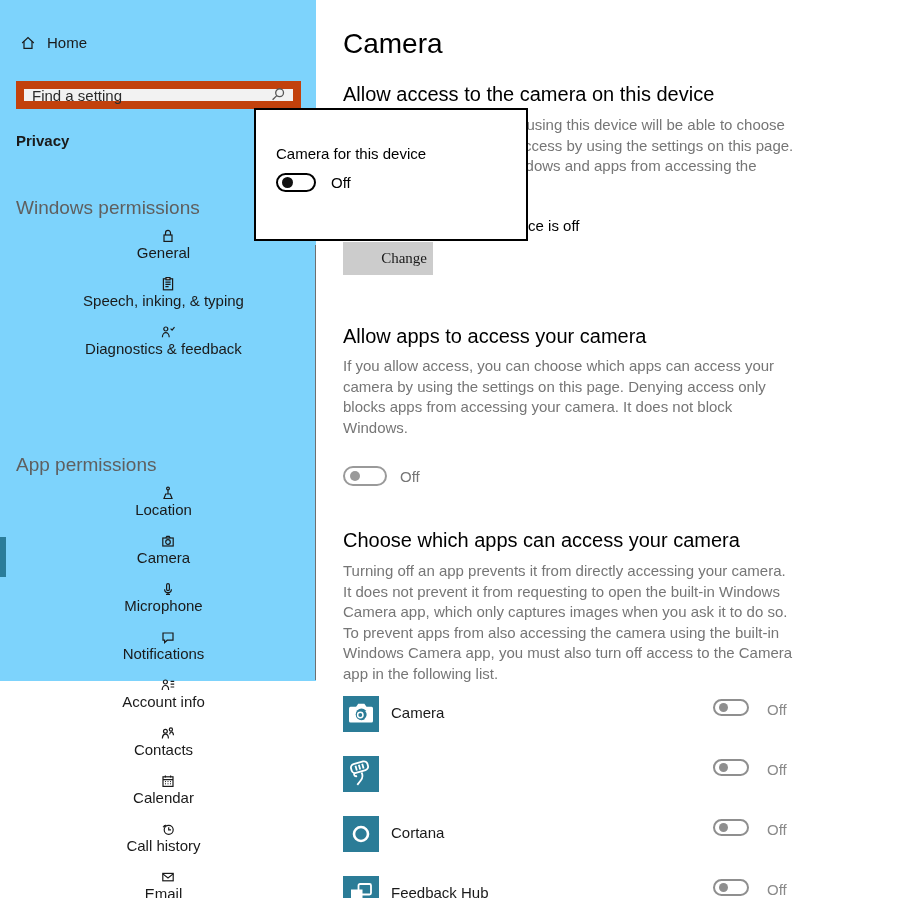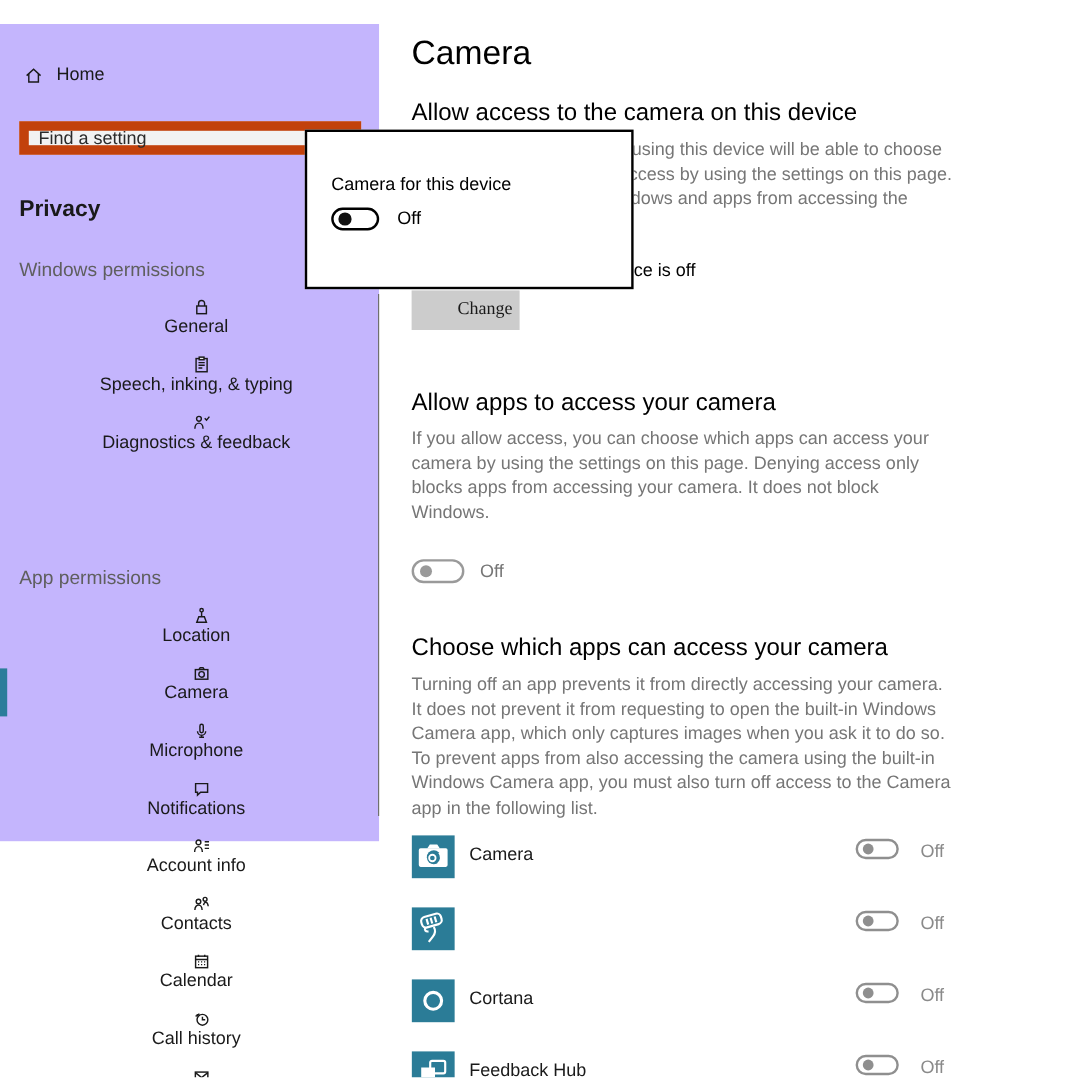--- a/index.html
+++ b/index.html
@@ -1,30 +1,30 @@
 <!DOCTYPE html>
 <html><head>
 <meta charset="utf-8">
 <style>
   html,body{margin:0;padding:0;background:#fff;}
   .app{position:relative;width:902px;height:898px;overflow:hidden;background:#fff;
        font-family:"Liberation Sans","DejaVu Sans",sans-serif;color:#1a1a1a;}
   
-  .sidebar{position:absolute;left:0;top:0;width:316px;height:681px;background:#c4b5fd;margin-top:20px;}
+  .sidebar{position:absolute;left:0;top:0;width:316px;height:681px;background:#7dd3fc;}
   .home-row{position:absolute;top:34px;left:20px;display:flex;align-items:center;gap:11px;cursor:default;}
   .home-row .nav-icon{margin-left:0;}
   .home-label{font-size:15px;color:#1a1a1a;}
   .search-box{position:absolute;top:81px;left:16px;width:285px;height:28px;border:8px solid #c2410c;
               background:#f2f2f2;box-sizing:border-box;display:flex;align-items:center;}
   .search-box input{flex:1;border:0;background:transparent;outline:none;padding:0 8px;font-size:15px;
               color:#1a1a1a;font-family:inherit;}
   .search-box input::placeholder{color:#2b2b2b;opacity:1;}
   .search-icon{width:18px;height:18px;margin-right:6px;flex:0 0 auto;}
-  .privacy-label{position:absolute;top:144px;left:16px;font-size:19px;font-weight:bold;color:#1a1a1a;}
-  .section-label{position:absolute;left:16px;font-size:16px;color:#5f5f5f;}
+  .privacy-label{position:absolute;top:132px;left:16px;font-size:15px;font-weight:bold;color:#1a1a1a;}
+  .section-label{position:absolute;left:16px;font-size:19px;color:#5f5f5f;}
   #wp-label{top:197px;}
   #ap-label{top:454px;}
   #wp-items{position:absolute;top:228px;left:0;width:316px;}
   #ap-items{position:absolute;top:485px;left:0;width:316px;}
   .nav-item{position:relative;height:48px;display:flex;align-items:center;cursor:default;flex-direction:column;}
   .nav-icon{width:16px;height:16px;margin-left:20px;flex:0 0 auto;}
   .nav-icon svg{display:block;}
   .nav-label{margin-left:11px;font-size:15px;color:#1a1a1a;white-space:nowrap;}
   .sel-bar{position:absolute;left:0;top:4px;bottom:4px;width:6px;}
   .scrollbar{position:absolute;left:315px;top:245px;width:3px;height:435px;background:#6f6f6f;}

